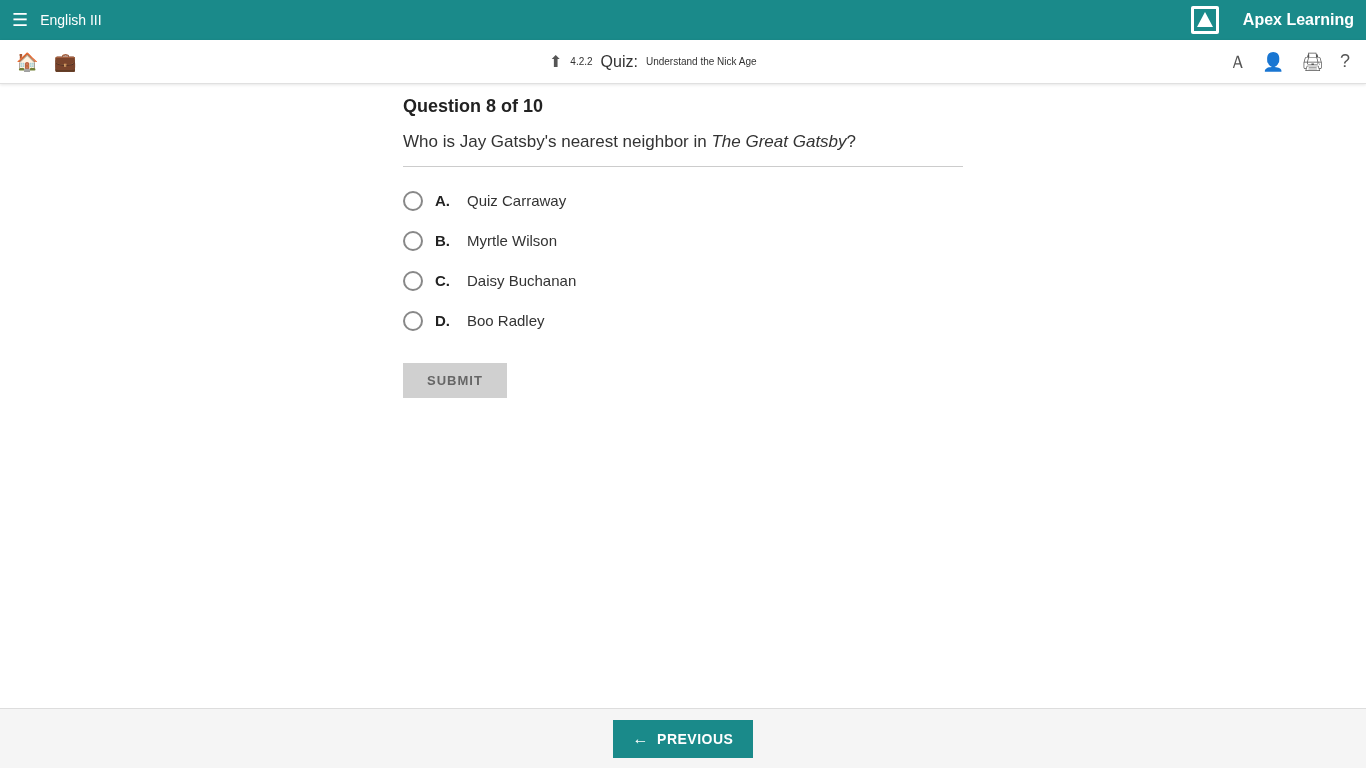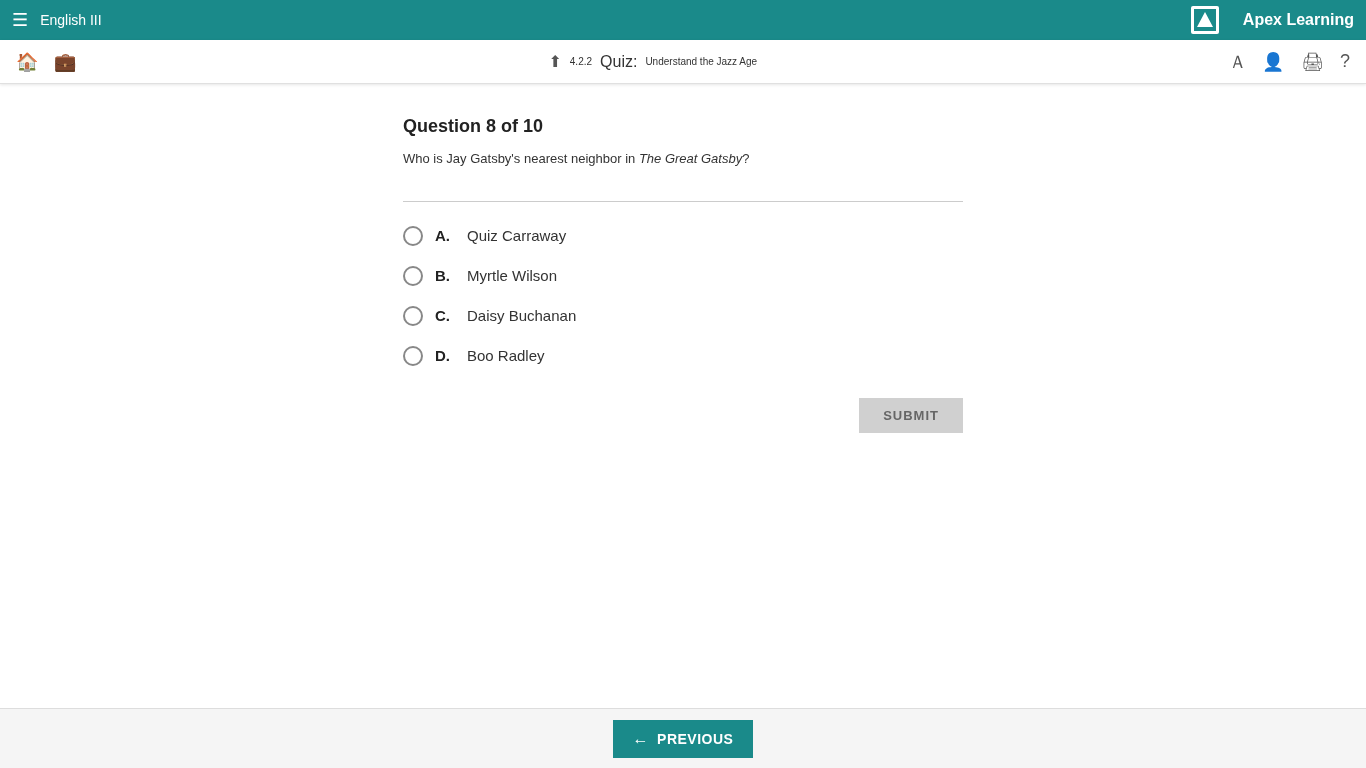--- a/index.html
+++ b/index.html
@@ -134,41 +134,41 @@
     }
 
     .toolbar-icon {
       color: #555;
       font-size: 18px;
       cursor: pointer;
     }
 
     
     .main-content {
-      padding: 32px 0;
+      padding: 12px 0;
       display: flex;
       flex-direction: column;
       align-items: center;
     }
 
     .quiz-container {
       width: 560px;
     }
 
     .question-header {
       font-size: 18px;
       font-weight: bold;
       color: #222;
       margin-bottom: 12px;
     }
 
     .question-text {
-      font-size: 13px;
+      font-size: 17px;
       color: #333;
-      margin-bottom: 32px;
+      margin-bottom: 11px;
       line-height: 1.5;
     }
 
     .question-text em {
       font-style: italic;
     }
 
     .divider {
       border: none;
       border-top: 1px solid #ccc;
@@ -213,21 +213,21 @@
       min-width: 20px;
     }
 
     .option-text {
       font-size: 15px;
       color: #333;
     }
 
     .submit-area {
       display: flex;
-      justify-content: flex-end;
+      justify-content: flex-start;
     }
 
     .submit-btn {
       background: #d0d0d0;
       color: #666;
       border: none;
       padding: 10px 24px;
       font-size: 13px;
       font-weight: bold;
       letter-spacing: 1px;
@@ -291,21 +291,21 @@
 
 <div class="second-bar">
   <div class="second-bar-left">
     <span class="nav-icon">🏠</span>
     <span class="nav-icon">💼</span>
   </div>
   <div class="breadcrumb-area">
     <span class="upload-icon">⬆</span>
     <span class="breadcrumb-text">4.2.2</span>
     <span class="breadcrumb-quiz">Quiz:</span>
-    <span class="breadcrumb-text">Understand the Jazz Age</span>
+    <span class="breadcrumb-text">Understand the Nick Age</span>
   </div>
   <div class="second-bar-right">
     <span class="toolbar-icon">Ａ</span>
     <span class="toolbar-icon">👤</span>
     <span class="toolbar-icon">🖨</span>
     <span class="toolbar-icon">?</span>
   </div>
 </div>
 
 <div class="main-content">

